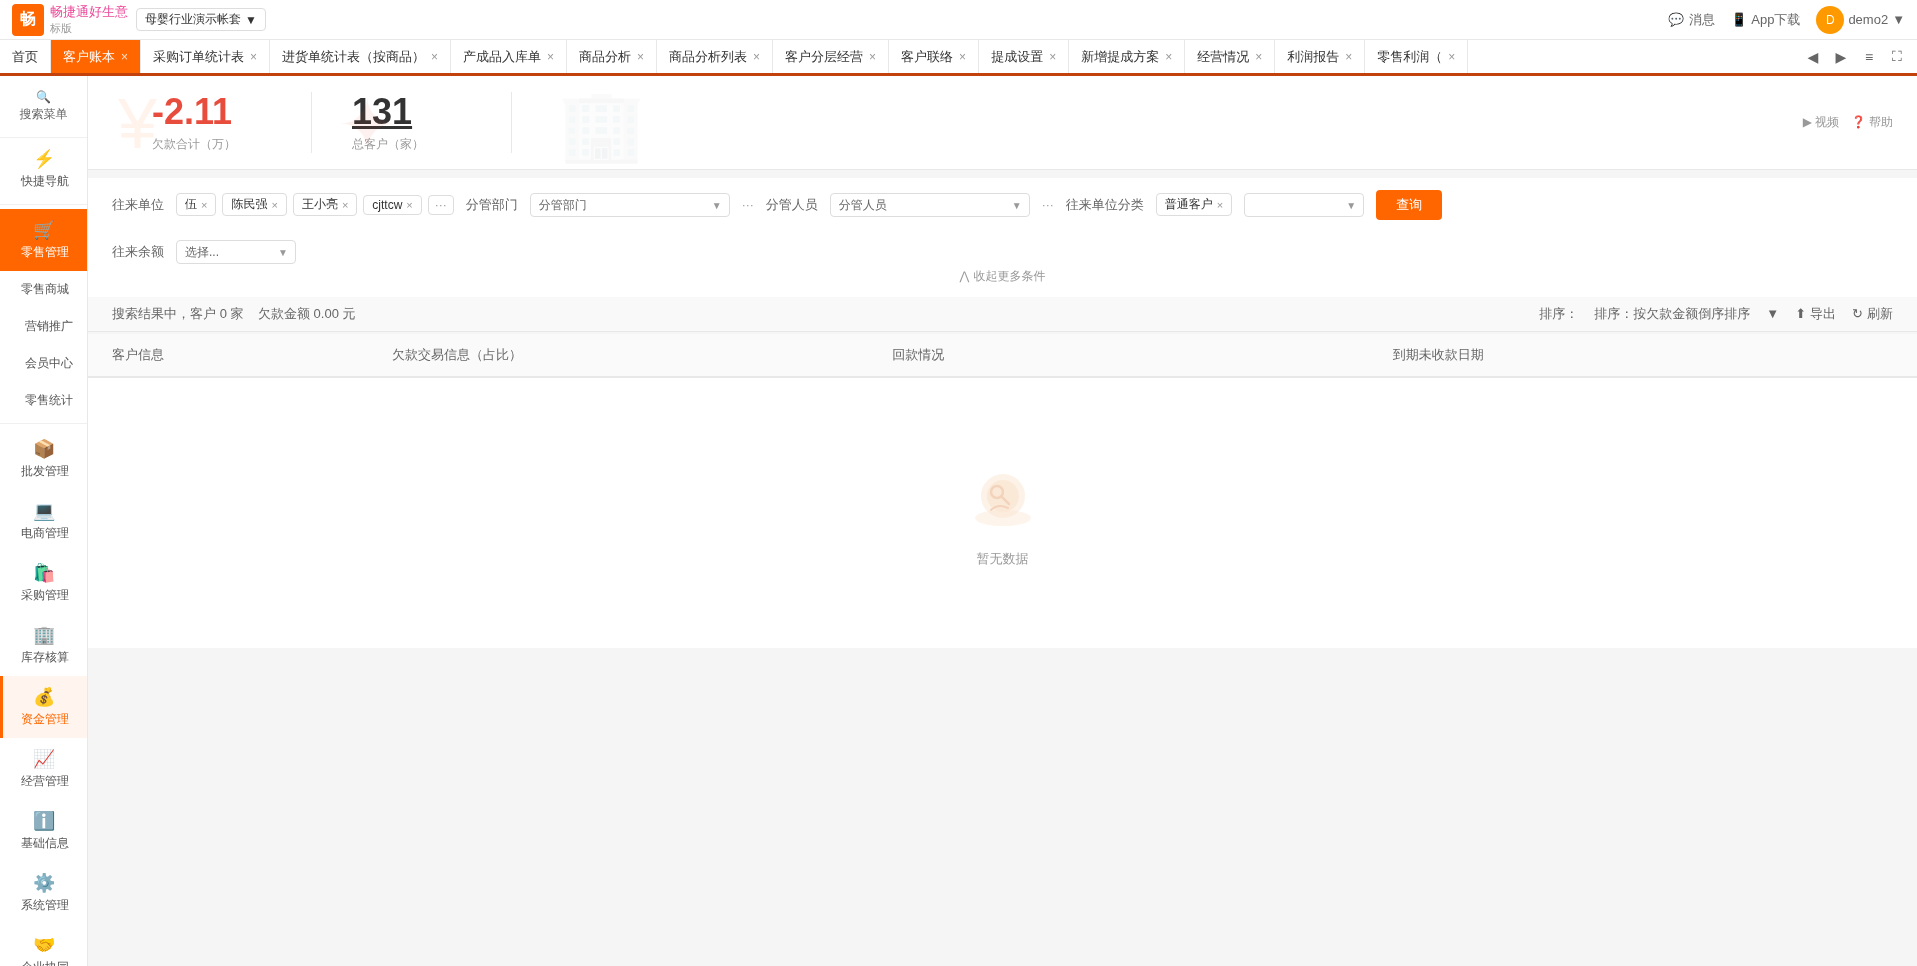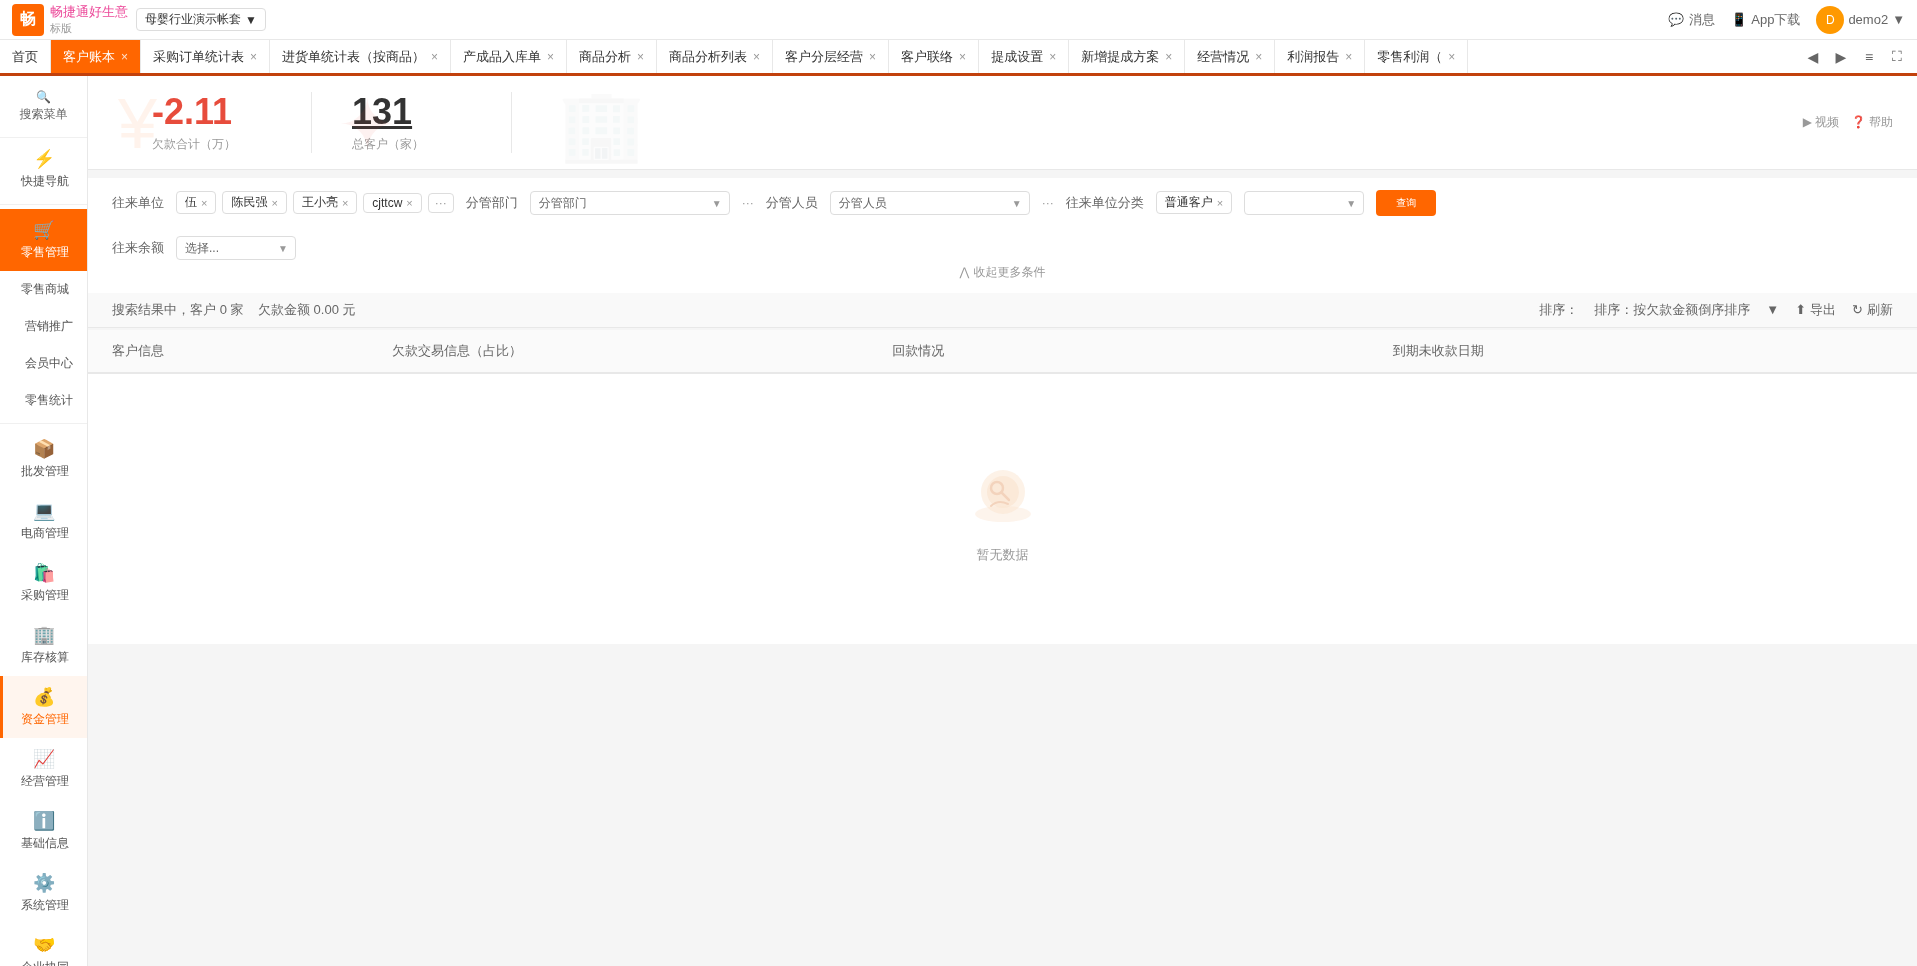--- a/index.html
+++ b/index.html
@@ -79,21 +79,21 @@
     .table-wrap { background: #fff; margin-top: 2px; }
     .table-header { display: grid; grid-template-columns: 280px 1fr 1fr 1fr; padding: 12px 24px; border-bottom: 2px solid #e8e8e8; background: #fafafa; }
     .table-col-header { font-size: 13px; color: #666; font-weight: 500; }
 
     
     .empty-state { display: flex; flex-direction: column; align-items: center; justify-content: center; padding: 80px 0; }
     .empty-icon { width: 80px; height: 80px; margin-bottom: 12px; opacity: 0.5; }
     .empty-text { color: #999; font-size: 13px; }
 
     
-    .query-btn { background: #ff6600; color: #fff; border: none; border-radius: 4px; padding: 6px 20px; font-size: 10px; cursor: pointer; }
+    .query-btn { background: #ff6600; color: #fff; border: none; border-radius: 4px; padding: 6px 20px; font-size: 13px; cursor: pointer; }
   </style>
 </head>
 <body>
 
 <div class="topbar">
   <div class="topbar-left">
     <div class="logo-area">
       <div class="logo-icon">畅</div>
       <div>
         <div style="font-weight:normal;font-size:13px;color:#ec4899;">畅捷通好生意</div>

